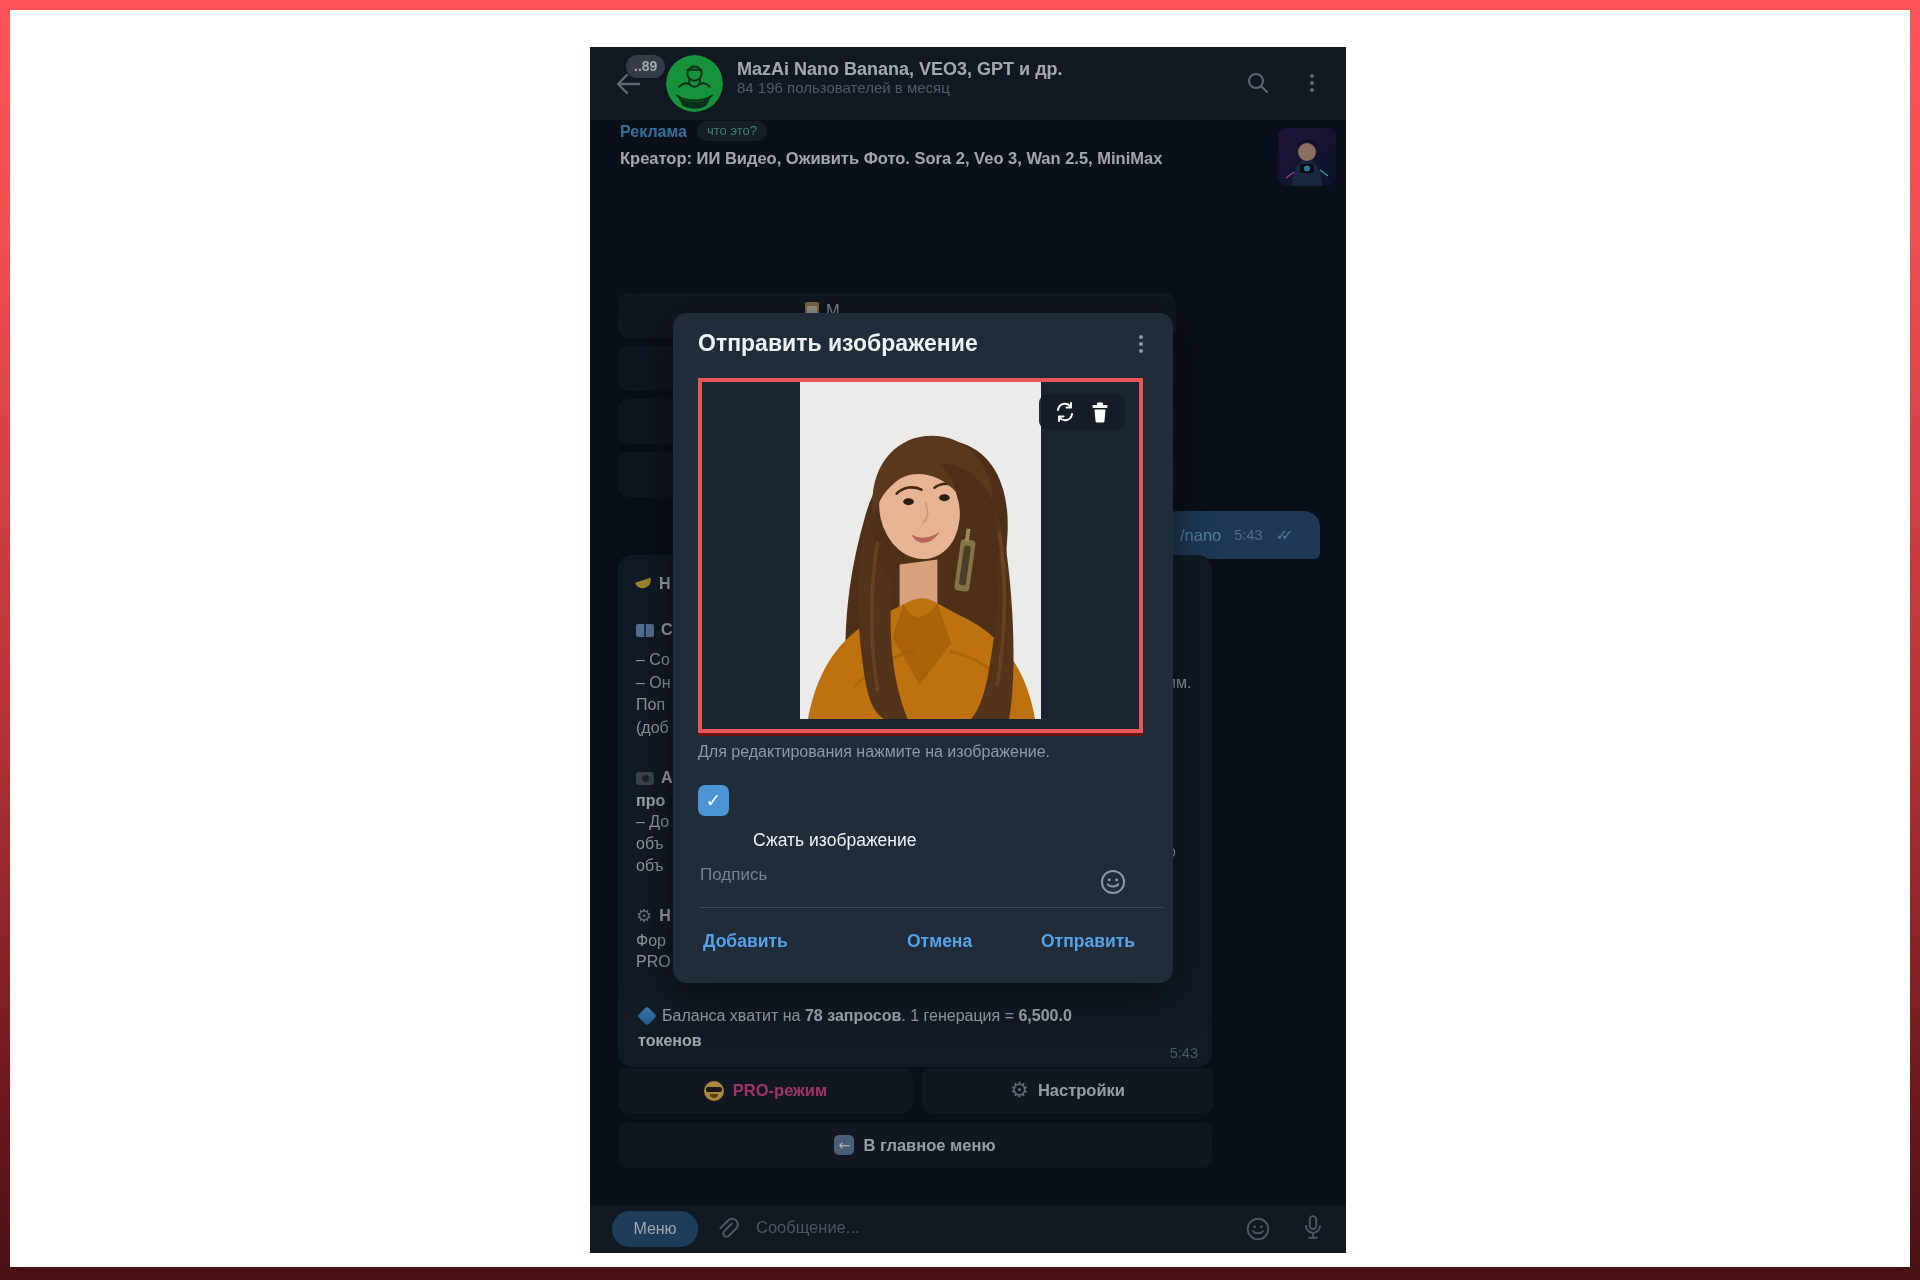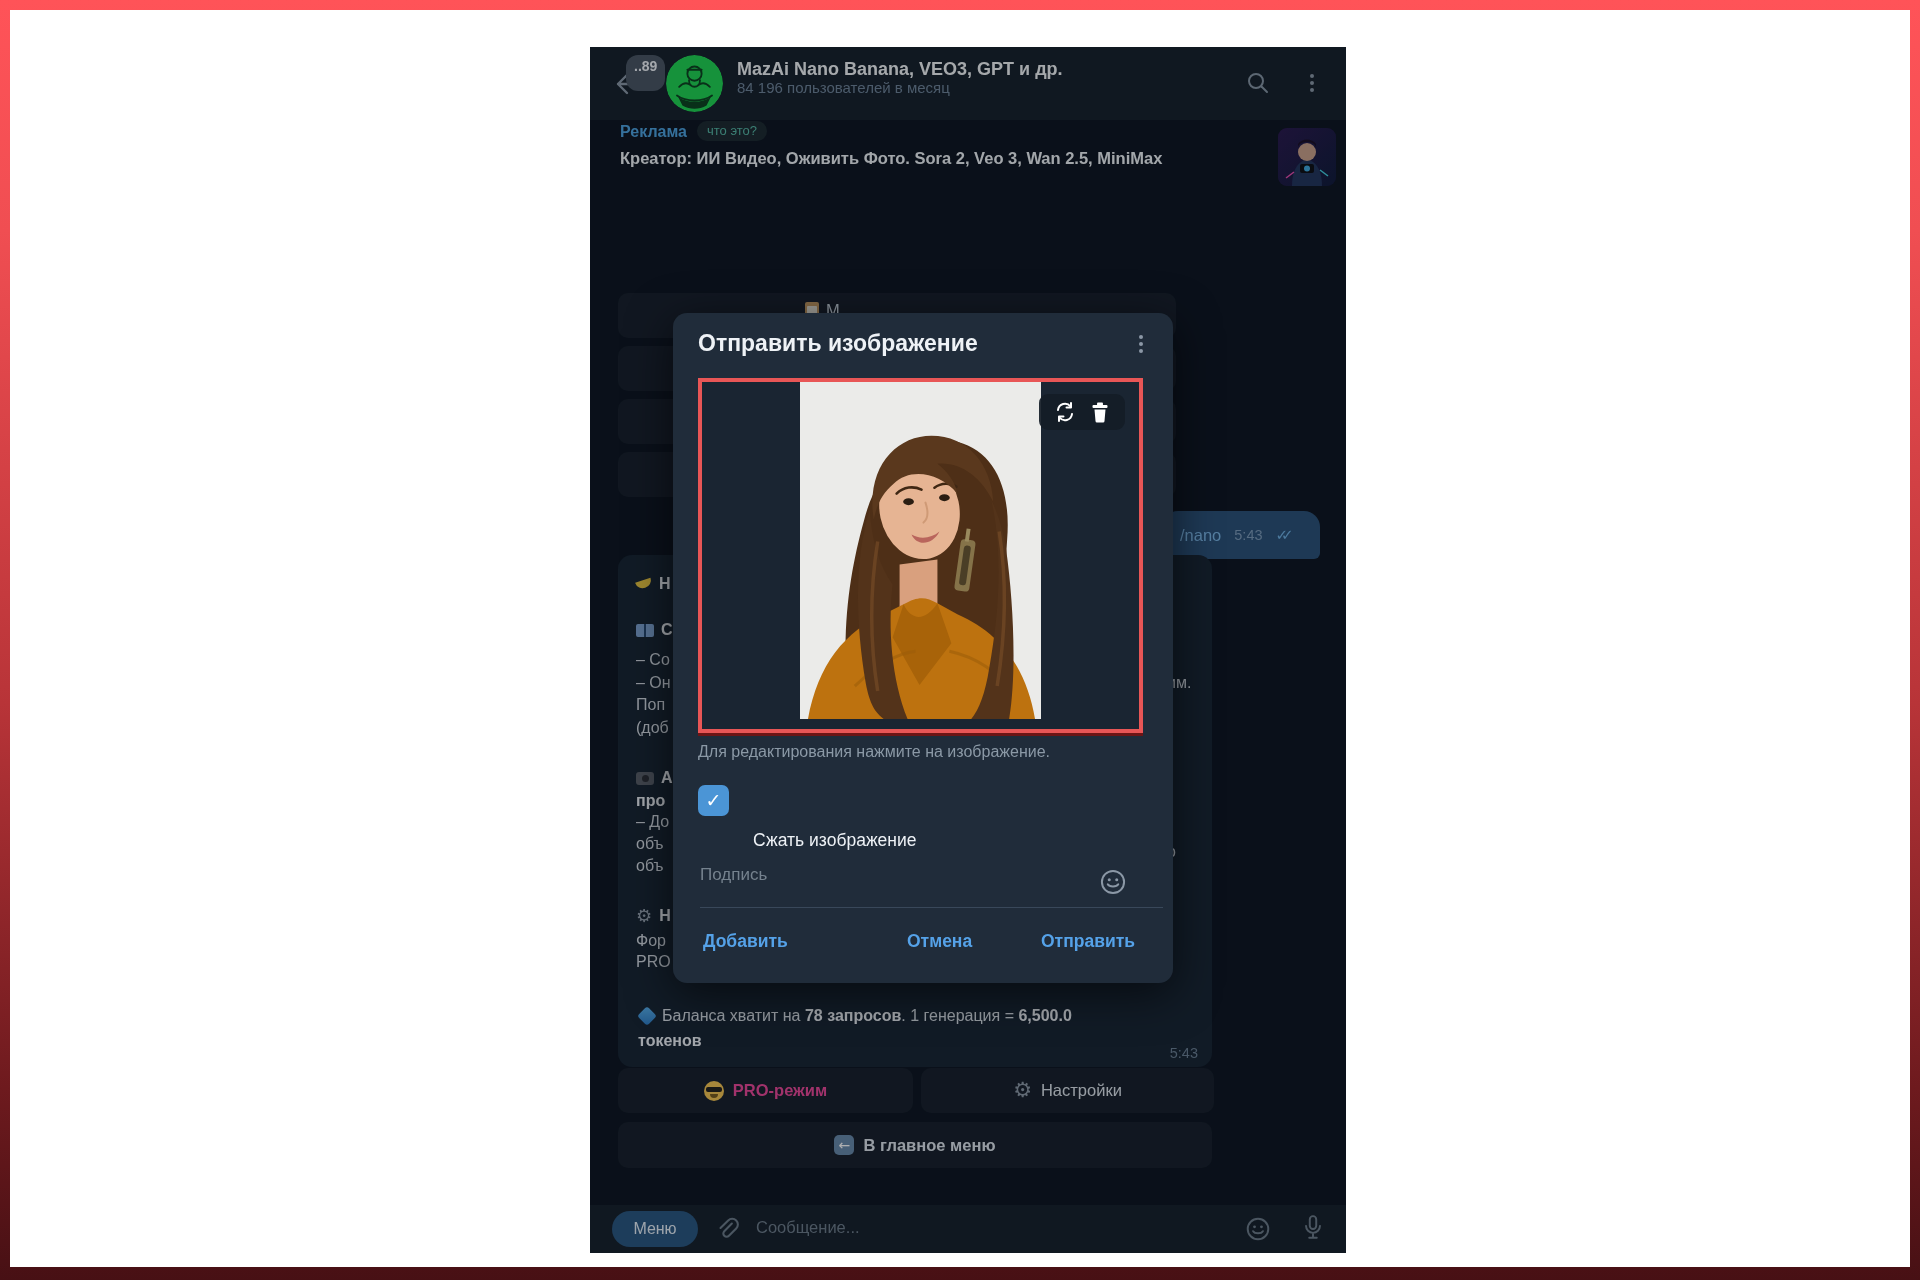--- a/index.html
+++ b/index.html
@@ -9,21 +9,21 @@
   .page-inner{position:absolute;left:10px;right:10px;top:10px;bottom:13px;background:#ffffff;}
 
   
   .tg{position:absolute;left:580px;top:37px;width:756px;height:1206px;background:#0e1621;overflow:hidden;}
   .abs{position:absolute;}
 
   
   .hdr{position:absolute;left:0;top:0;right:0;height:73px;background:#17212b;z-index:1;}
   .hdr-title{position:absolute;left:147px;top:12px;font-size:18px;font-weight:bold;color:#f2f5f7;white-space:nowrap;}
   .hdr-sub{position:absolute;left:147px;top:32px;font-size:15px;color:#6f8499;}
-  .badge{position:absolute;left:36px;top:8px;height:36px;padding:0 8px;border-radius:12px;background:#4a5663;
+  .badge{position:absolute;left:36px;top:8px;height:23px;padding:0 8px;border-radius:12px;background:#4a5663;
     color:#f0f4f8;font-size:14px;font-weight:bold;line-height:22px;}
   .avatar{position:absolute;left:76px;top:8px;width:57px;height:57px;border-radius:50%;overflow:hidden;}
 
   
   .ad-label{color:#4da3e0;font-weight:bold;font-size:16px;}
   .ad-pill{display:inline-block;margin-left:10px;padding:2px 10px 3px;border-radius:11px;background:#1d2a30;
     color:#56b8a4;font-size:13px;vertical-align:2px;text-align:right;}
   .ad-title{position:absolute;left:30px;top:102px;width:630px;font-size:16.5px;font-weight:bold;color:#eef2f5;}
   .ad-body{position:absolute;left:30px;top:128px;width:610px;font-size:16.5px;color:#dbe2e8;line-height:24px;}
   .ad-thumb{position:absolute;left:688px;top:81px;width:58px;height:58px;border-radius:9px;overflow:hidden;}
@@ -232,21 +232,21 @@
     <p class="balance" style="margin:0"><span class="i-diamond"></span><span>Баланса хватит на </span><b>78 запросов</b><span>. 1 генерация = </span><b>6,500.0 токенов</b></p>
     <div class="msg-time">5:43</div>
   </div>
 
   <div class="kbtn" style="left:28px;top:1021px;width:295px;height:45px">
     <span class="i-shades"></span>
     <span style="font-weight:bold;color:#ec4899">PRO-режим</span>
   </div>
   <div class="kbtn" style="left:331px;top:1021px;width:293px;height:45px">
     <span class="i-gearchar" style="font-size:21px;color:#8d99a6">⚙</span>
-    <span style="font-weight:normal;color:#dde4ea">Настройки</span>
+    <span style="font-weight:bold;color:#dde4ea">Настройки</span>
   </div>
   <div class="kbtn" style="left:28px;top:1075px;width:594px;height:46px">
     <span class="i-backbox">←</span>
     <span style="font-weight:bold;color:#dde4ea">В главное меню</span>
   </div>
 
   <div class="composer">
     <div class="menu-pill">Меню</div>
     <svg class="abs" style="left:124px;top:11px" width="26" height="26" viewBox="0 0 24 24">
       <path d="M16.5 7 L9.5 14 a3 3 0 0 0 4.3 4.3 L20.5 11.5 a5.2 5.2 0 0 0-7.4-7.4 L6 11" stroke="#6e7d8a" stroke-width="1.9" fill="none" stroke-linecap="round"></path>

